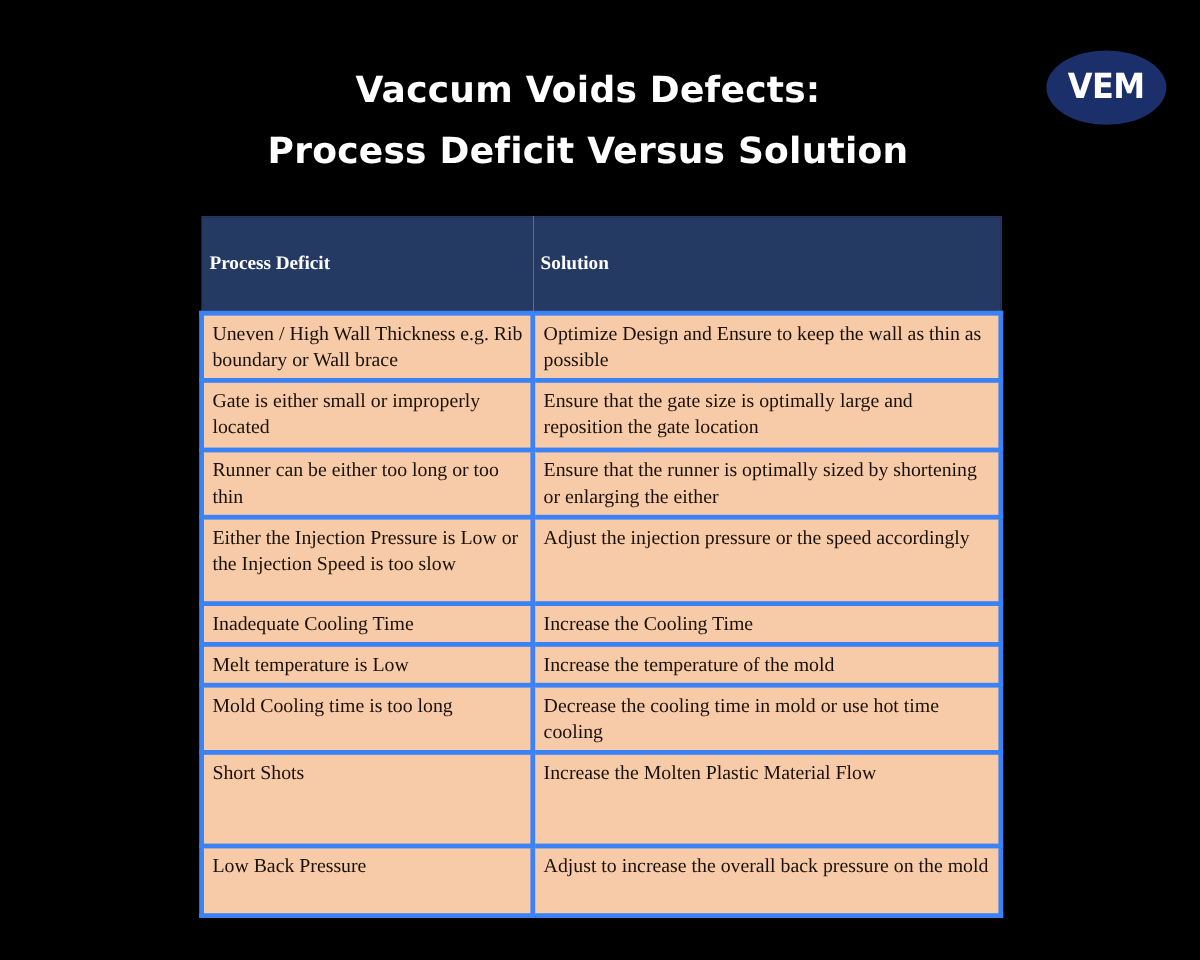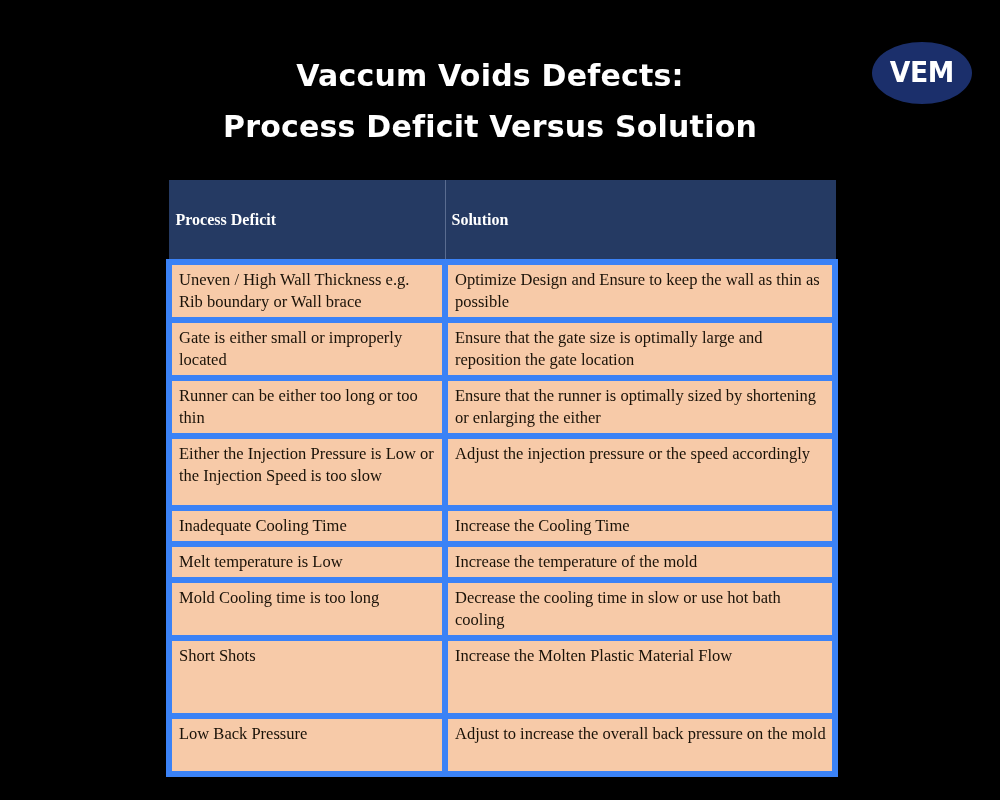--- a/index.html
+++ b/index.html
@@ -94,21 +94,21 @@
   table.matrix th.last { border-right-color: #253a63; }
 
   table.matrix td {
     background: #f7caa8;
     color: #1a1208;
     font-family: "Liberation Serif", serif;
     font-size: 16.5px;
     line-height: 22px;
     vertical-align: top;
     text-align: left;
-    border: 6px solid #3b82f6;
+    border: 4px solid #3b82f6;
     padding: 4px 6px 4px 7px;
   }
   td.mid { vertical-align: middle; }
 </style>
 </head>
 <body>
 
 <div class="logo-wrap">
   <div class="logo-ellipse">
     <span class="logo-text">VEM</span>
@@ -152,21 +152,21 @@
         <tr style="height: 24px;">
           <td>Inadequate Cooling Time</td>
           <td>Increase the Cooling Time</td>
         </tr>
         <tr style="height: 24px;">
           <td>Melt temperature is Low</td>
           <td>Increase the temperature of the mold</td>
         </tr>
         <tr style="height: 47px;">
           <td class="mid">Mold Cooling time is too long</td>
-          <td>Decrease the cooling time in slow or use hot bath cooling</td>
+          <td>Decrease the cooling time in mold or use hot time cooling</td>
         </tr>
         <tr style="height: 78px;">
           <td>Short Shots</td>
           <td>Increase the Molten Plastic Material Flow</td>
         </tr>
         <tr style="height: 58px;">
           <td>Low Back Pressure</td>
           <td>Adjust to increase the overall back pressure on the mold</td>
         </tr>
       </tbody>

